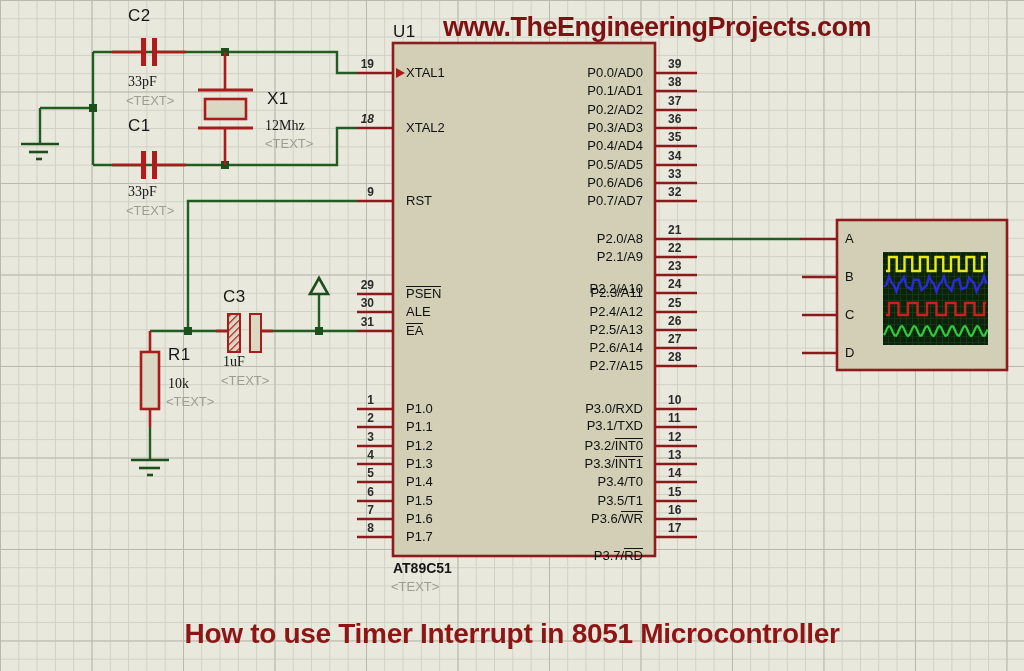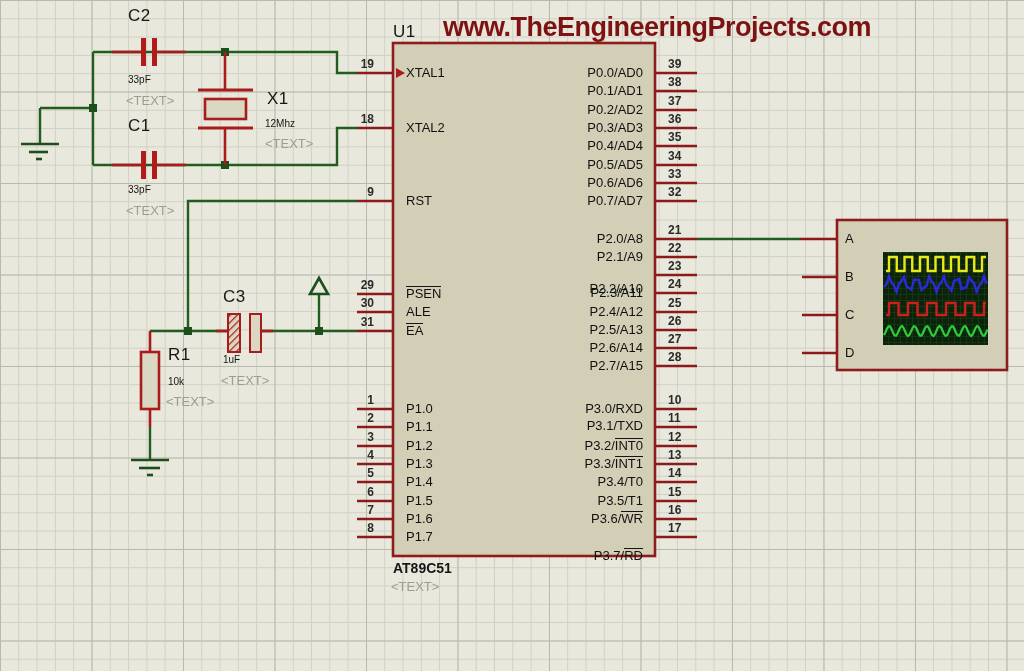--- a/index.html
+++ b/index.html
@@ -10,21 +10,21 @@
       linear-gradient(#b9b9ae 1px, transparent 1px),
       linear-gradient(90deg,#b9b9ae 1px, transparent 1px),
       linear-gradient(#d0d0c5 1px, transparent 1px),
       linear-gradient(90deg,#d0d0c5 1px, transparent 1px);
     background-size:91.5px 91.5px,91.5px 91.5px,18.3px 18.3px,18.3px 18.3px;
     font-family:"Liberation Sans","DejaVu Sans",sans-serif;
   }
   #schematic{position:absolute;left:0;top:0;}
   .lbl{position:absolute;white-space:nowrap;color:#161616;}
   .ref{font-size:17px;letter-spacing:.5px;}
-  .val{font-size:10px;}
+  .val{font-size:14px;font-family:Liberation Serif, serif;}
   .ph{font-size:13px;color:#9d9d94;}
   .pin-name{position:absolute;font-size:13px;color:#101010;white-space:nowrap;}
   .pin-num{position:absolute;font-size:12px;font-weight:700;color:#2a2a2a;white-space:nowrap;}
   .chan{position:absolute;font-size:13px;color:#101010;}
   .ov{display:inline-block;border-top:1px solid #141414;line-height:1.1;}
   #site-title{position:absolute;left:443px;top:12px;font-size:27px;font-weight:700;
     color:#7e1111;letter-spacing:-.5px;}
   #caption{position:absolute;left:0;top:618px;width:1024px;text-align:center;
     font-size:28px;font-weight:700;color:#8e1515;letter-spacing:-.3px;}
   .partname{font-size:14px;font-weight:700;}
@@ -173,20 +173,21 @@
       <g id="waves">
           <path d="M 886 271 H 889 V 257 H 896.75 V 271 H 904.5 V 257 H 912.25 V 271 H 920 V 257 H 927.75 V 271 H 935.5 V 257 H 943.25 V 271 H 951 V 257 H 958.75 V 271 H 966.5 V 257 H 974.25 V 271 H 982 V 257 H 986" fill="none" stroke="#e8e81a" stroke-width="2.4"></path>
           <path d="M 884.0 287.0 L 886.5 284.4 L 889.0 276.3 L 891.5 282.5 L 894.0 285.5 L 896.5 291.7 L 899.0 283.6 L 901.5 281.0 L 904.0 277.0 L 906.5 286.5 L 909.0 287.9 L 911.5 289.7 L 914.0 279.5 L 916.5 279.8 L 919.0 280.1 L 921.5 290.2 L 924.0 287.7 L 926.5 285.8 L 929.0 276.7 L 931.5 281.4 L 934.0 284.3 L 936.5 291.8 L 939.0 284.9 L 941.5 281.9 L 944.0 276.5 L 946.5 285.1 L 949.0 287.4 L 951.5 290.6 L 954.0 280.8 L 956.5 279.9 L 959.0 278.9 L 961.5 289.1 L 964.0 288.1 L 966.5 287.2 L 969.0 277.4 L 971.5 280.6 L 974.0 282.9 L 976.5 291.5 L 979.0 286.1 L 981.5 283.1 L 984.0 276.2 L 986.5 283.7" fill="none" stroke="#2a2ada" stroke-width="2.4"></path>
           <path d="M 886 315 H 889 V 303 H 898.5 V 315 H 908 V 303 H 917.5 V 315 H 927 V 303 H 936.5 V 315 H 946 V 303 H 955.5 V 315 H 965 V 303 H 974.5 V 315 H 984 V 303 H 986" fill="none" stroke="#cc2020" stroke-width="2.4"></path>
           <path d="M 884.0 335.2 L 885.5 332.2 L 887.0 328.6 L 888.5 326.3 L 890.0 326.4 L 891.5 329.1 L 893.0 332.7 L 894.5 335.4 L 896.0 335.8 L 897.5 333.6 L 899.0 330.0 L 900.5 326.9 L 902.0 326.0 L 903.5 327.8 L 905.0 331.2 L 906.5 334.6 L 908.0 336.0 L 909.5 334.7 L 911.0 331.5 L 912.5 328.0 L 914.0 326.1 L 915.5 326.8 L 917.0 329.8 L 918.5 333.4 L 920.0 335.7 L 921.5 335.6 L 923.0 332.9 L 924.5 329.3 L 926.0 326.6 L 927.5 326.2 L 929.0 328.4 L 930.5 332.0 L 932.0 335.1 L 933.5 336.0 L 935.0 334.2 L 936.5 330.8 L 938.0 327.4 L 939.5 326.0 L 941.0 327.3 L 942.5 330.5 L 944.0 334.0 L 945.5 335.9 L 947.0 335.2 L 948.5 332.2 L 950.0 328.6 L 951.5 326.3 L 953.0 326.4 L 954.5 329.1 L 956.0 332.7 L 957.5 335.4 L 959.0 335.8 L 960.5 333.6 L 962.0 330.0 L 963.5 326.9 L 965.0 326.0 L 966.5 327.8 L 968.0 331.2 L 969.5 334.6 L 971.0 336.0 L 972.5 334.7 L 974.0 331.5 L 975.5 328.0 L 977.0 326.1 L 978.5 326.8 L 980.0 329.8 L 981.5 333.4 L 983.0 335.7 L 984.5 335.6 L 986.0 332.9 L 987.5 329.3" fill="none" stroke="#2ecb3a" stroke-width="2.2"></path>
         </g>
     </g>
   </svg>
 
   <div id="site-title">www.TheEngineeringProjects.com</div>
+  <div id="caption">How to use Timer Interrupt in 8051 Microcontroller</div>
 
   <div class="lbl ref" style="left:128px;top:6px">C2</div>
   <div class="lbl val" style="left:128px;top:74px">33pF</div>
   <div class="lbl ph" style="left:126px;top:93px">&lt;TEXT&gt;</div>
 
   <div class="lbl ref" style="left:128px;top:116px">C1</div>
   <div class="lbl val" style="left:128px;top:184px">33pF</div>
   <div class="lbl ph" style="left:126px;top:203px">&lt;TEXT&gt;</div>
 
   <div class="lbl ref" style="left:267px;top:89px">X1</div>
@@ -202,21 +203,21 @@
   <div class="lbl ph" style="left:166px;top:394px">&lt;TEXT&gt;</div>
 
   <div class="lbl ref" style="left:393px;top:22px">U1</div>
   <div class="lbl partname" style="left:393px;top:560px">AT89C51</div>
   <div class="lbl ph" style="left:391px;top:579px">&lt;TEXT&gt;</div>
 
   <div id="pins">
       <span class="pin-name" style="left: 406px; top: 65px;">XTAL1</span>
       <span class="pin-num" style="left: 332px; width: 42px; text-align: right; top: 57px;">19</span>
       <span class="pin-name" style="left: 406px; top: 120px;">XTAL2</span>
-      <span class="pin-num" style="left: 332px; width: 42px; text-align: right; top: 112px;">18</span>
+      <span class="pin-num" style="left: 332px; width: 42px; text-align: right; top: 112px; font-style: italic;">18</span>
       <span class="pin-name" style="left: 406px; top: 193px;">RST</span>
       <span class="pin-num" style="left: 332px; width: 42px; text-align: right; top: 185px;">9</span>
       <span class="pin-name" style="left: 406px; top: 286px;"><span class="ov">PSEN</span></span>
       <span class="pin-num" style="left: 332px; width: 42px; text-align: right; top: 278px;">29</span>
       <span class="pin-name" style="left: 406px; top: 304px;">ALE</span>
       <span class="pin-num" style="left: 332px; width: 42px; text-align: right; top: 296px;">30</span>
       <span class="pin-name" style="left: 406px; top: 323px;"><span class="ov">EA</span></span>
       <span class="pin-num" style="left: 332px; width: 42px; text-align: right; top: 315px;">31</span>
       <span class="pin-name" style="left: 406px; top: 401px;">P1.0</span>
       <span class="pin-num" style="left: 332px; width: 42px; text-align: right; top: 393px;">1</span>

